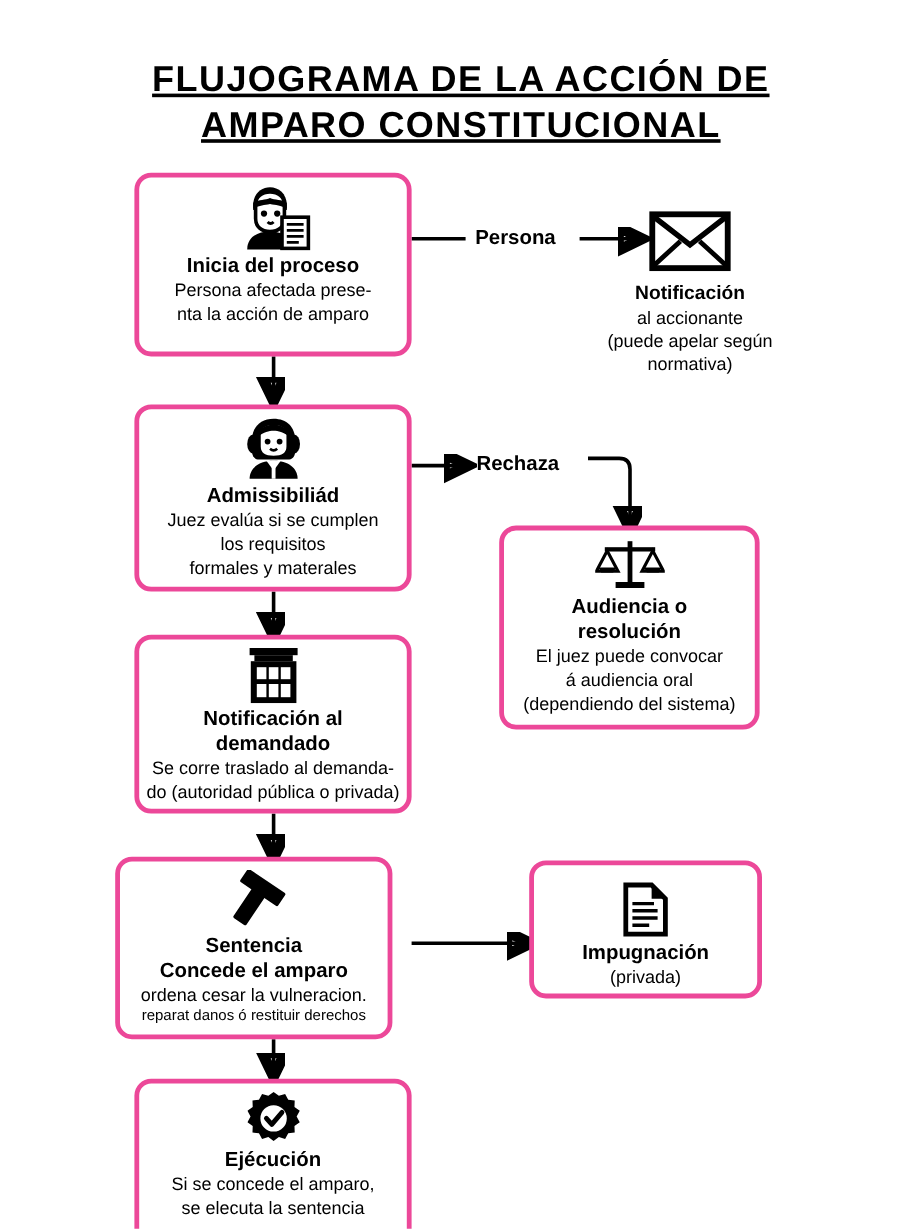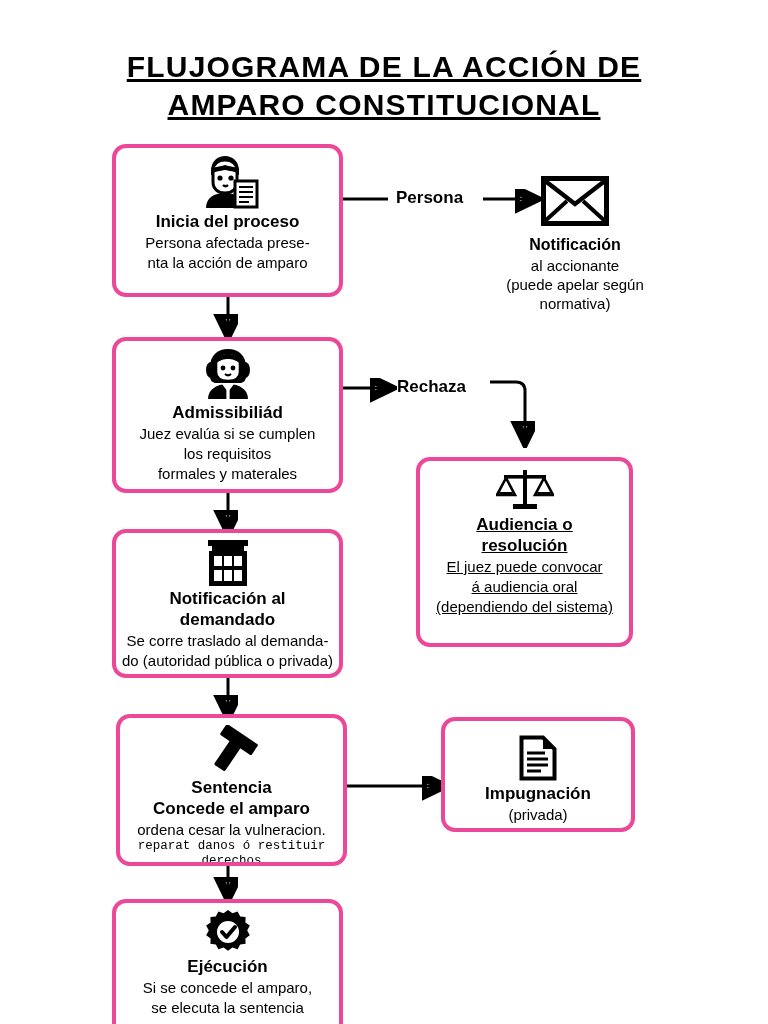--- a/index.html
+++ b/index.html
@@ -53,21 +53,21 @@
     font-size: 17px;
     line-height: 21px;
   }
   .node .sub {
     font-family: "Liberation Sans", sans-serif;
     font-size: 15px;
     line-height: 19px;
     margin-top: 1px;
   }
   .node .tiny {
-    font-family: Liberation Mono, monospace;
+    font-family: Liberation Sans, sans-serif;
     font-size: 12.5px;
     line-height: 15px;
   }
 
   
   .float {
     position: absolute;
     text-align: center;
   }
   .float .hd {
@@ -192,21 +192,21 @@
     </svg>
   </span>
   <div class="hd">Admissibiliád</div>
   <div class="sub">Juez evalúa si se cumplen</div>
   <div class="sub">los requisitos</div>
   <div class="sub">formales y materales</div>
 </div>
 
 <div class="edge-label" style="left:397px; top:377px;">Rechaza</div>
 
-<div class="node" style="left:416px; top:457px; width:217px; height:190px;text-decoration:underline;">
+<div class="node" style="left:416px; top:438px; width:217px; height:170px;">
   <span class="ico">
     <svg width="58" height="44" viewBox="0 0 58 44">
       <rect x="27" y="2" width="4" height="34" fill="#000"></rect>
       <rect x="17" y="36" width="24" height="5" fill="#000"></rect>
       <rect x="8" y="7" width="42" height="3.6" fill="#000"></rect>
       <path d="M10 10 L1 27 L19 27 Z" fill="#fff" stroke="#000" stroke-width="2.6"></path>
       <path d="M2.5 24 L17.5 24 L15 28 L5 28 Z" fill="#000"></path>
       <path d="M48 10 L39 27 L57 27 Z" fill="#fff" stroke="#000" stroke-width="2.6"></path>
       <path d="M40.5 24 L55.5 24 L53 28 L43 28 Z" fill="#000"></path>
     </svg>
@@ -231,21 +231,21 @@
       <rect x="20" y="30" width="8" height="11" fill="#fff"></rect>
       <rect x="30" y="30" width="8" height="11" fill="#fff"></rect>
     </svg>
   </span>
   <div class="hd">Notificación al</div>
   <div class="hd">demandado</div>
   <div class="sub">Se corre traslado al demanda-</div>
   <div class="sub">do (autoridad pública o privada)</div>
 </div>
 
-<div class="node" style="left:116px; top:714px; width:231px; height:152px;">
+<div class="node" style="left:96px; top:714px; width:231px; height:152px;">
   <span class="ico">
     <svg width="62" height="50" viewBox="0 0 62 50">
       <g transform="rotate(34 31 25)">
         <rect x="12" y="6" width="38" height="13" rx="1.5" fill="#000"></rect>
         <rect x="24" y="14" width="13" height="33" rx="1.5" fill="#000"></rect>
       </g>
     </svg>
   </span>
   <div class="hd">Sentencia</div>
   <div class="hd">Concede el amparo</div>

